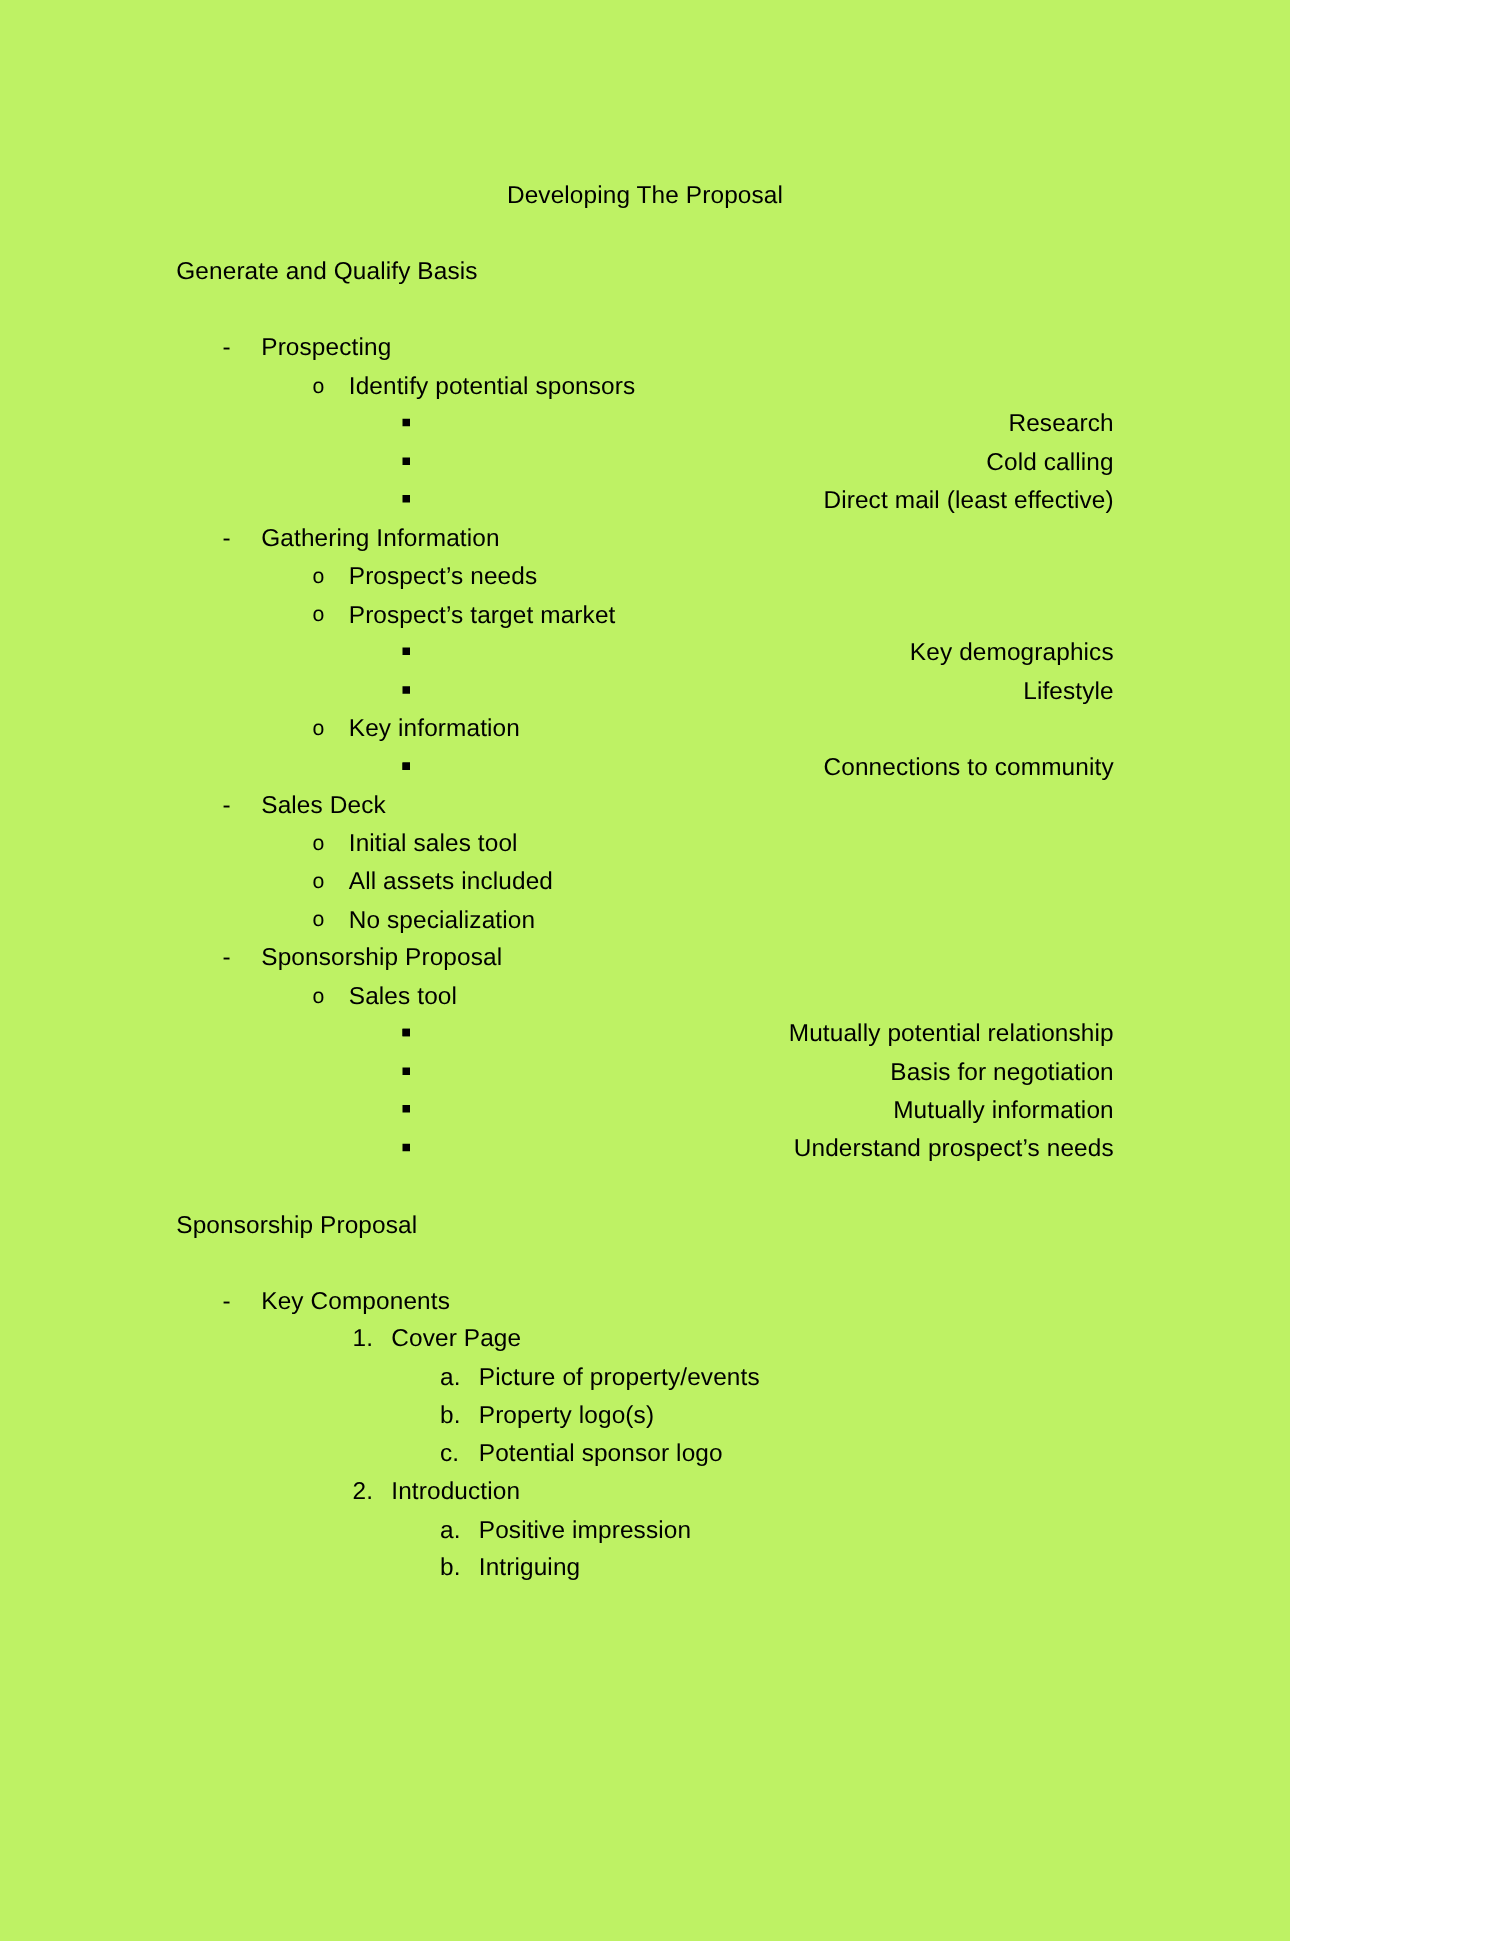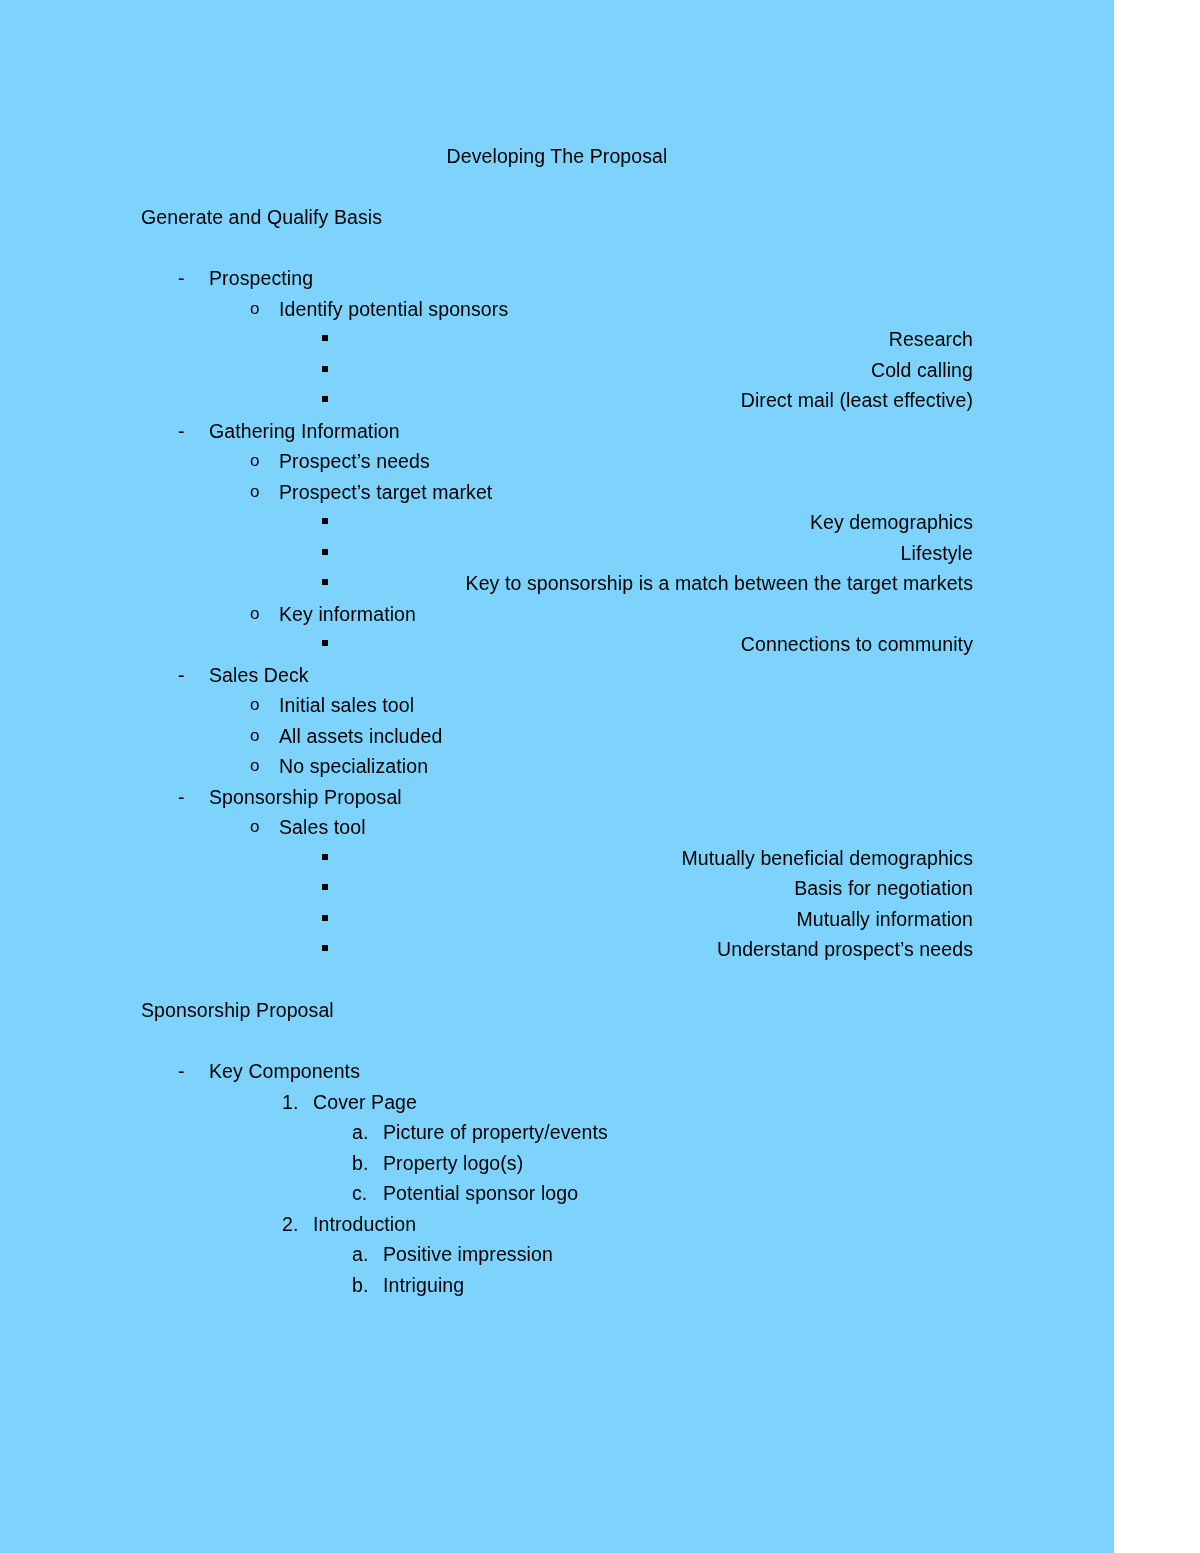--- a/index.html
+++ b/index.html
@@ -9,27 +9,27 @@
   }
   body {
     width: 1200px;
     height: 1553px;
     font-family: "Liberation Sans", sans-serif;
     color: #000000;
     -webkit-font-smoothing: antialiased;
   }
   .page {
     position: relative;
-    width: 1114px;
+    width: 1032px;
     height: 1553px;
     box-sizing: border-box;
     padding-top: 141px;
     padding-left: 141px;
     padding-right: 141px;
-    background: #7dd3fc;
+    background: #bef264;
   }
   .doc-title {
     font-size: 19.5px;
     line-height: 30.5px;
     text-align: center;
     margin: 0 0 30.5px 0;
     font-weight: normal;
     letter-spacing: 0.1px;
   }
   .section-heading {
@@ -109,32 +109,31 @@
         <li class="item lvl1"><span class="marker">-</span><span class="label">Prospecting</span></li>
         <li class="item lvl2"><span class="marker">o</span><span class="label">Identify potential sponsors</span></li>
         <li class="item lvl3"><span class="marker"><span class="sq"></span></span><span class="label">Research</span></li>
         <li class="item lvl3"><span class="marker"><span class="sq"></span></span><span class="label">Cold calling</span></li>
         <li class="item lvl3"><span class="marker"><span class="sq"></span></span><span class="label">Direct mail (least effective)</span></li>
         <li class="item lvl1"><span class="marker">-</span><span class="label">Gathering Information</span></li>
         <li class="item lvl2"><span class="marker">o</span><span class="label">Prospect’s needs</span></li>
         <li class="item lvl2"><span class="marker">o</span><span class="label">Prospect’s target market</span></li>
         <li class="item lvl3"><span class="marker"><span class="sq"></span></span><span class="label">Key demographics</span></li>
         <li class="item lvl3"><span class="marker"><span class="sq"></span></span><span class="label">Lifestyle</span></li>
-        <li class="item lvl3"><span class="marker"><span class="sq"></span></span><span class="label">Key to sponsorship is a match between the target markets</span></li>
         <li class="item lvl2"><span class="marker">o</span><span class="label">Key information</span></li>
         <li class="item lvl3"><span class="marker"><span class="sq"></span></span></li>
         <li class="item lvl3"><span class="marker"><span class="sq"></span></span><span class="label">Connections to community</span></li>
         <li class="item lvl1"><span class="marker">-</span><span class="label">Sales Deck</span></li>
         <li class="item lvl2"><span class="marker">o</span><span class="label">Initial sales tool</span></li>
         <li class="item lvl2"><span class="marker">o</span><span class="label">All assets included</span></li>
         <li class="item lvl2"><span class="marker">o</span><span class="label">No specialization</span></li>
         <li class="item lvl1"><span class="marker">-</span><span class="label">Sponsorship Proposal</span></li>
         <li class="item lvl2"><span class="marker">o</span><span class="label">Sales tool</span></li>
         <li class="item lvl3"><span class="marker"><span class="sq"></span></span></li>
-        <li class="item lvl3"><span class="marker"><span class="sq"></span></span><span class="label">Mutually beneficial demographics</span></li>
+        <li class="item lvl3"><span class="marker"><span class="sq"></span></span><span class="label">Mutually potential relationship</span></li>
         <li class="item lvl3"><span class="marker"><span class="sq"></span></span><span class="label">Basis for negotiation</span></li>
         <li class="item lvl3"><span class="marker"><span class="sq"></span></span><span class="label">Mutually information</span></li>
         <li class="item lvl3"><span class="marker"><span class="sq"></span></span><span class="label">Understand prospect’s needs</span></li>
       </ul>
   </div>
 
   <div class="spacer-line">&nbsp;</div>
 
   <div>
     <div class="section-heading">Sponsorship Proposal</div>

